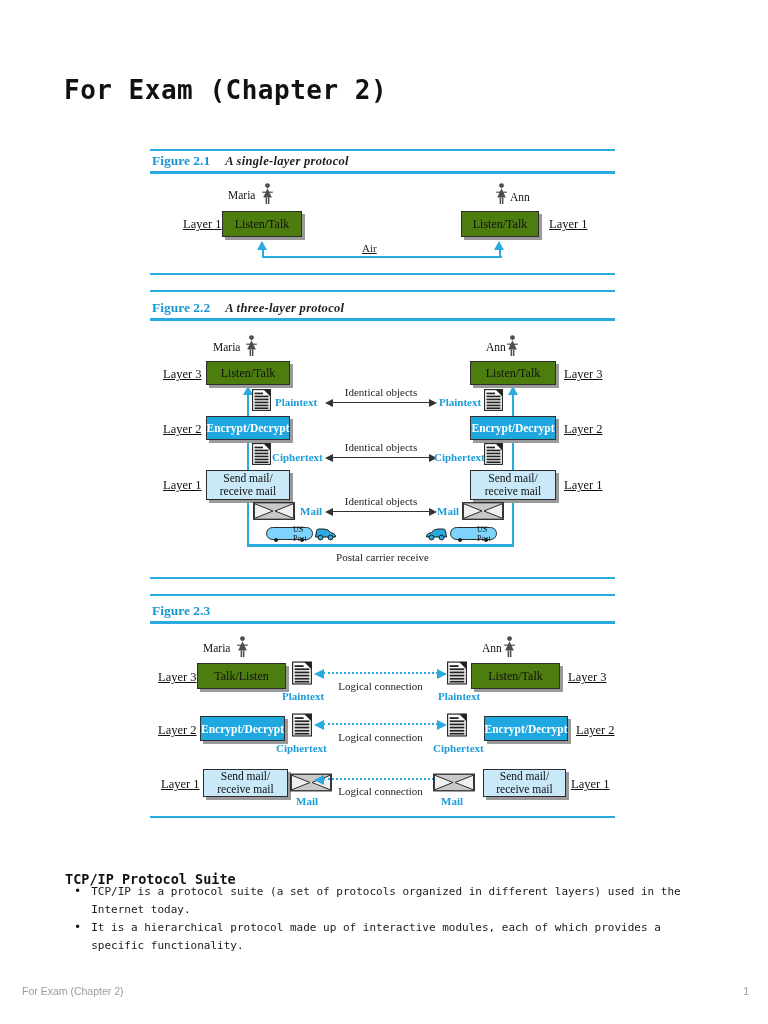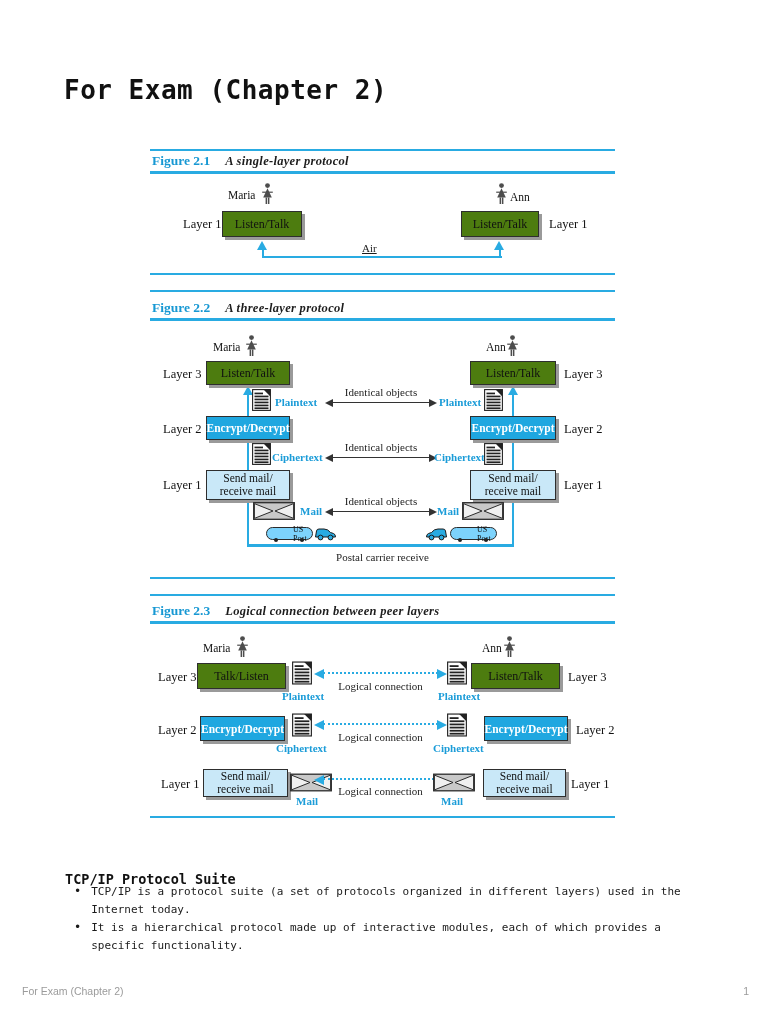--- a/index.html
+++ b/index.html
@@ -23,21 +23,21 @@
   .fhdr{position:absolute;left:2px;display:flex;gap:15px;align-items:baseline;white-space:nowrap;}
   .flabel{font:bold 13.5px "Liberation Serif",serif;color:#1798d3;}
   .fcap{font:italic 600 12.5px "Liberation Serif",serif;color:#1d1d1d;letter-spacing:.3px;}
   
   .wbox,.bbox,.lbox{position:absolute;border:1.3px solid #2e2e2e;box-shadow:3px 3px 0 #9a9a9a;
         display:flex;align-items:center;justify-content:center;text-align:center;
         font:12px "Liberation Serif",serif;color:#111;background:#4d7c0f;box-sizing:border-box;}
   .bbox{background:#1fa7e0;color:#fff;font-weight:bold;font-size:11.5px;}
   .lbox{background:#c9e8f8;flex-direction:column;font-size:11.5px;line-height:13px;}
   
-  .llab{position:absolute;font:12.5px "Liberation Serif",serif;color:#111;white-space:nowrap;}
+  .llab{position:absolute;font:12.5px "Liberation Serif",serif;color:#111;white-space:nowrap;text-decoration:underline;}
   .name{position:absolute;font:11.5px "Liberation Serif",serif;color:#111;white-space:nowrap;}
   .btag{position:absolute;font:bold 11px "Liberation Serif",serif;color:#1b9cd8;white-space:nowrap;text-align:center;}
   .small{position:absolute;font:11px "Liberation Serif",serif;color:#1d1d1d;text-align:center;white-space:nowrap;}
   
   .vline{position:absolute;width:2.8px;background:#29abe2;}
   .hbar{position:absolute;height:2.8px;background:#29abe2;}
   .tri{position:absolute;width:0;height:0;}
   .tri-up{border-left:5.5px solid transparent;border-right:5.5px solid transparent;border-bottom:9px solid #29abe2;}
   .barrow{position:absolute;height:8px;}
   .barrow .ln{position:absolute;left:5px;right:5px;top:3.2px;height:1.3px;background:#333;}
@@ -294,21 +294,20 @@
   <div class="wheel" style="left:334px;top:250px;"></div>
 
   <span class="small" style="left:160px;top:263px;width:145px;">Postal carrier receive</span>
   <div class="bline" style="top:289px;"></div>
 </div>
 
 <div class="fig" style="top:592px;height:227px;">
   <div class="tline" style="top:2px;"></div>
   <div class="fhdr" style="top:11px;">
     <span class="flabel">Figure 2.3</span>
-    <span class="fcap">Logical connection between peer layers</span>
   </div>
   <div class="kline" style="top:29px;"></div>
 
   <span class="name" style="left:53px;top:50px;">Maria</span>
   <span class="abs" style="left:86px;top:44px;">
     <svg width="13" height="22" viewBox="0 0 13 22">
         <circle cx="6.5" cy="2.6" r="2.4" fill="#4d4d4d"></circle>
         <path d="M6.5 5.2 L2.2 14.5 L10.8 14.5 Z" fill="#4d4d4d"></path>
         <line x1="1.2" y1="9.2" x2="11.8" y2="9.2" stroke="#4d4d4d" stroke-width="1.2"></line>
         <rect x="4.6" y="14.5" width="1.5" height="6.5" fill="#4d4d4d"></rect>

